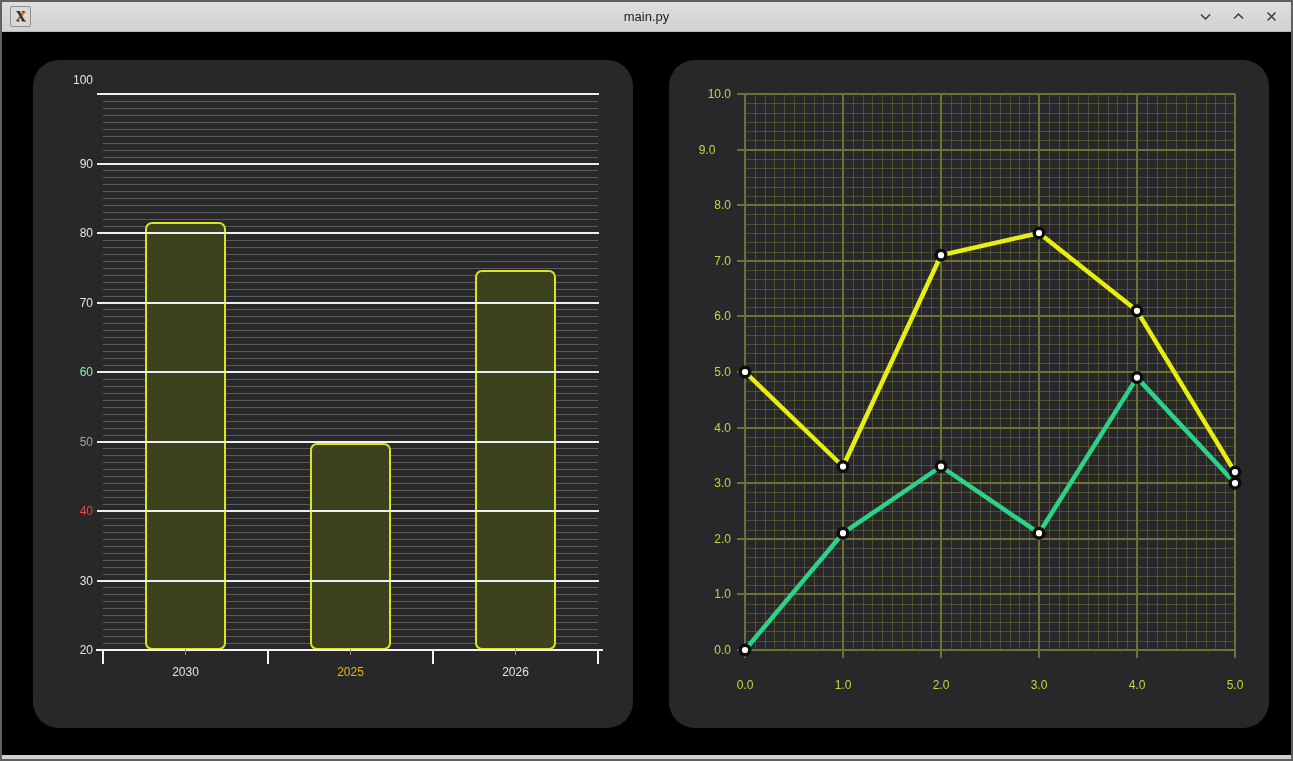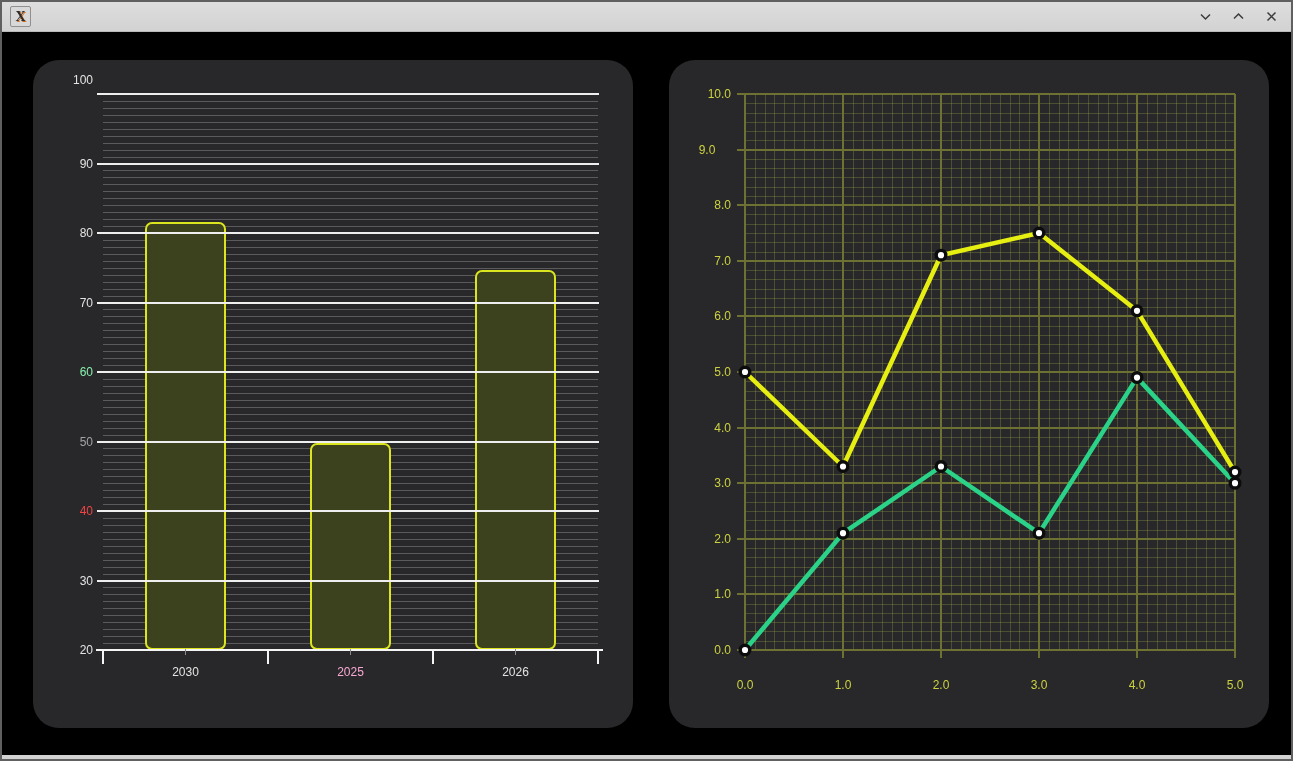--- a/index.html
+++ b/index.html
@@ -56,20 +56,21 @@
   .series-svg{position:absolute; left:0; top:0; overflow:visible; z-index:3;}
   .bottom-strip{position:absolute; left:0; bottom:0; width:100%; height:5px; background:#d2d2d2;}
 </style>
 </head>
 <body>
 
 <div class="window">
 
   <div class="titlebar">
     <div class="app-icon">X</div>
+    <div class="titlebar-title">main.py</div>
     <div class="controls">
       <div class="ctrl-btn">
         <span>
           <svg width="13" height="13" viewBox="0 0 13 13">
               <polyline points="2,4.5 6.5,9 11,4.5" fill="none" stroke="#3c3c3c" stroke-width="1.5"></polyline>
             </svg>
         </span>
       </div>
       <div class="ctrl-btn">
         <span>
@@ -114,21 +115,21 @@
         <div class="gridline" style="position: absolute; left: 64px; top: 589px; width: 502px; height: 2px; background: rgb(239, 239, 239);"></div>
         <div class="tick-label" style="position: absolute; left: 14px; top: 583px; width: 46px; text-align: right; color: rgb(227, 227, 227);">20</div>
         <div class="gridline" style="position: absolute; left: 63px; top: 589px; width: 507px; height: 2px; background: rgb(245, 245, 245);"></div>
         <div class="gridline" style="position: absolute; left: 69px; top: 589px; width: 2px; height: 15px; background: rgb(245, 245, 245);"></div>
         <div class="gridline" style="position: absolute; left: 234px; top: 589px; width: 2px; height: 15px; background: rgb(245, 245, 245);"></div>
         <div class="gridline" style="position: absolute; left: 399px; top: 589px; width: 2px; height: 15px; background: rgb(245, 245, 245);"></div>
         <div class="gridline" style="position: absolute; left: 564px; top: 589px; width: 2px; height: 15px; background: rgb(245, 245, 245);"></div>
         <div class="gridline" style="position: absolute; left: 152px; top: 589px; width: 1px; height: 6px; background: rgb(138, 138, 138);"></div>
         <div class="tick-label" style="position: absolute; left: 112.5px; top: 605px; width: 80px; text-align: center; color: rgb(227, 227, 227);">2030</div>
         <div class="gridline" style="position: absolute; left: 317px; top: 589px; width: 1px; height: 6px; background: rgb(138, 138, 138);"></div>
-        <div class="tick-label" style="position: absolute; left: 277.5px; top: 605px; width: 80px; text-align: center; color: #f9a8d4;">2025</div>
+        <div class="tick-label" style="position: absolute; left: 277.5px; top: 605px; width: 80px; text-align: center; color: #eab308;">2025</div>
         <div class="gridline" style="position: absolute; left: 482px; top: 589px; width: 1px; height: 6px; background: rgb(138, 138, 138);"></div>
         <div class="tick-label" style="position: absolute; left: 442.5px; top: 605px; width: 80px; text-align: center; color: rgb(227, 227, 227);">2026</div>
       </div>
     <div class="panel" id="panel-right">
       <div class="plot" id="right-plot">
           <svg width="490" height="556" class="series-svg">
             <polyline points="0.0,556.0 98.0,439.2 196.0,372.5 294.0,439.2 392.0,283.6 490.0,389.2" fill="none" stroke="#2bd389" stroke-width="4.5" stroke-linejoin="round" stroke-linecap="round"></polyline>
             <polyline points="0.0,278.0 98.0,372.5 196.0,161.2 294.0,139.0 392.0,216.8 490.0,378.1" fill="none" stroke="#e6ee12" stroke-width="4.5" stroke-linejoin="round" stroke-linecap="round"></polyline>
             <circle cx="0.0" cy="556.0" r="4.8" fill="#ffffff" stroke="#0c0c0c" stroke-width="3.4"></circle>
             <circle cx="98.0" cy="439.2" r="4.8" fill="#ffffff" stroke="#0c0c0c" stroke-width="3.4"></circle>

